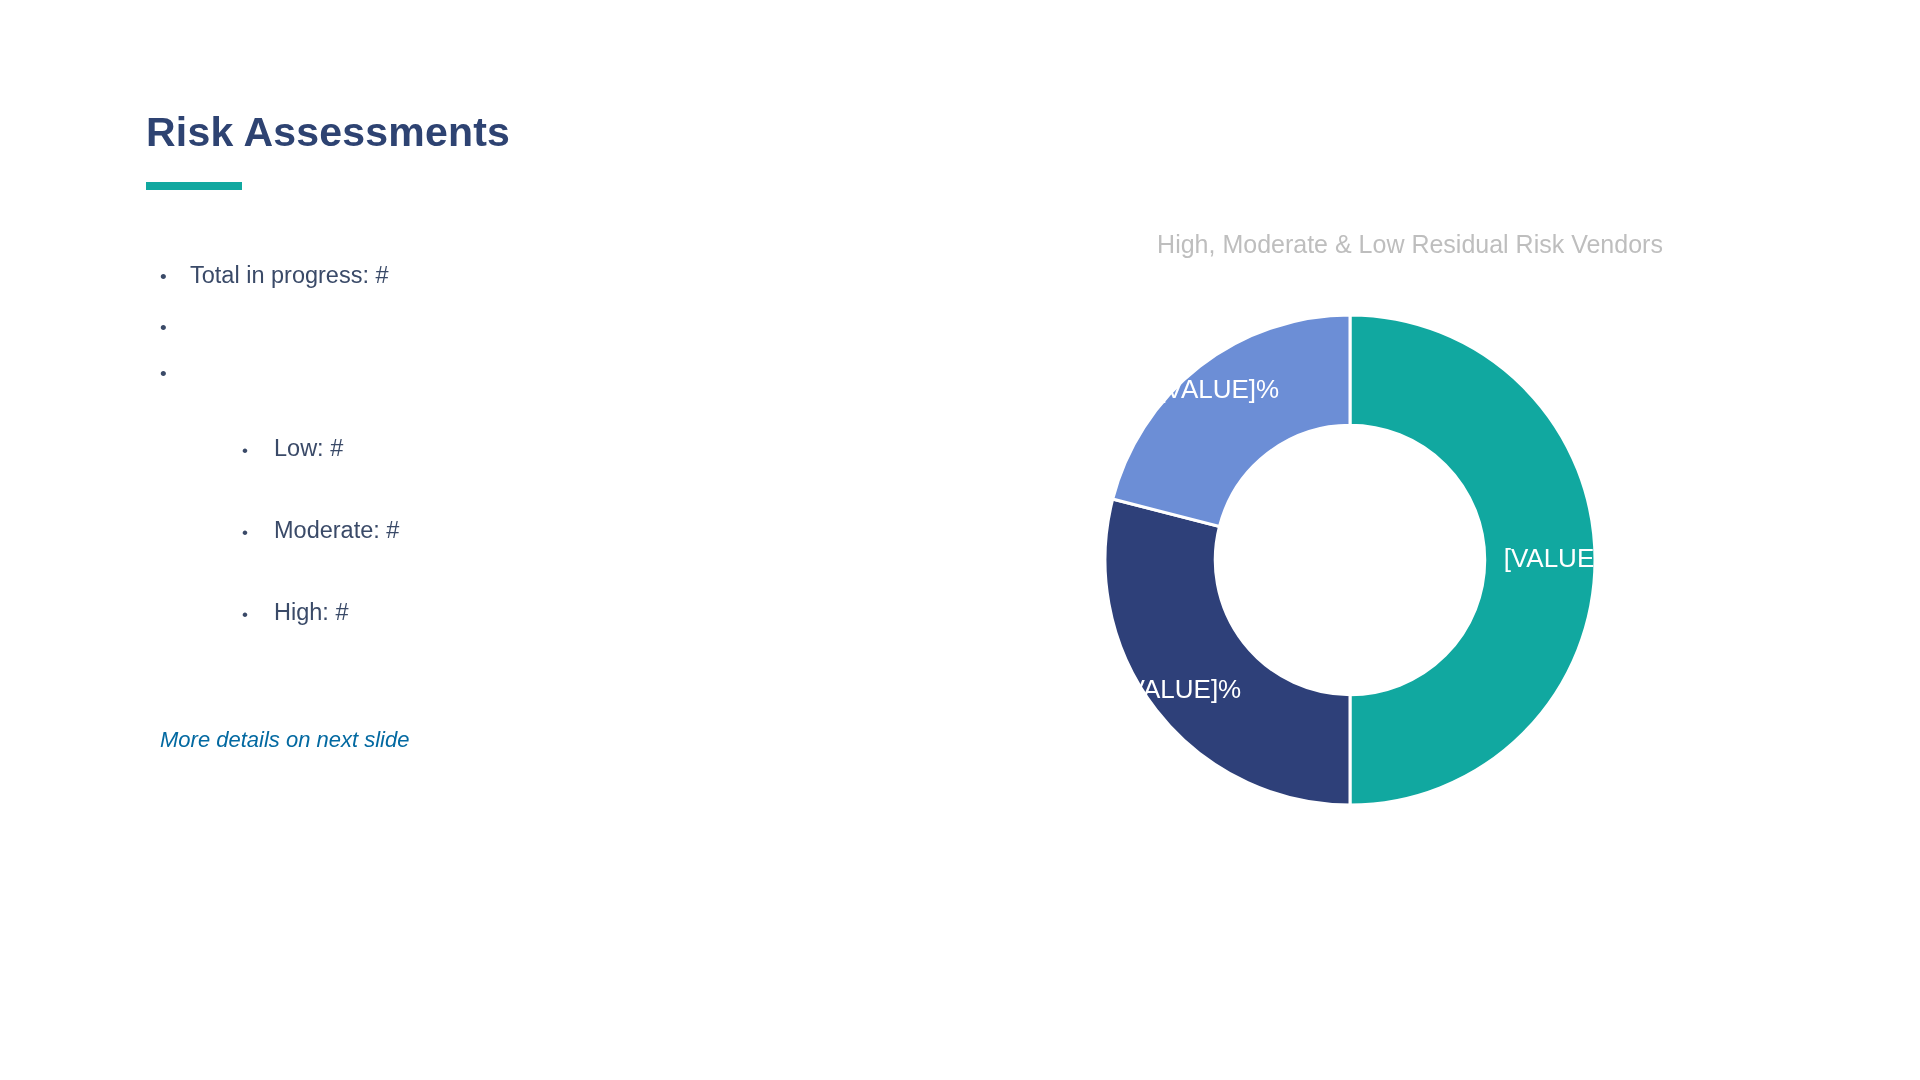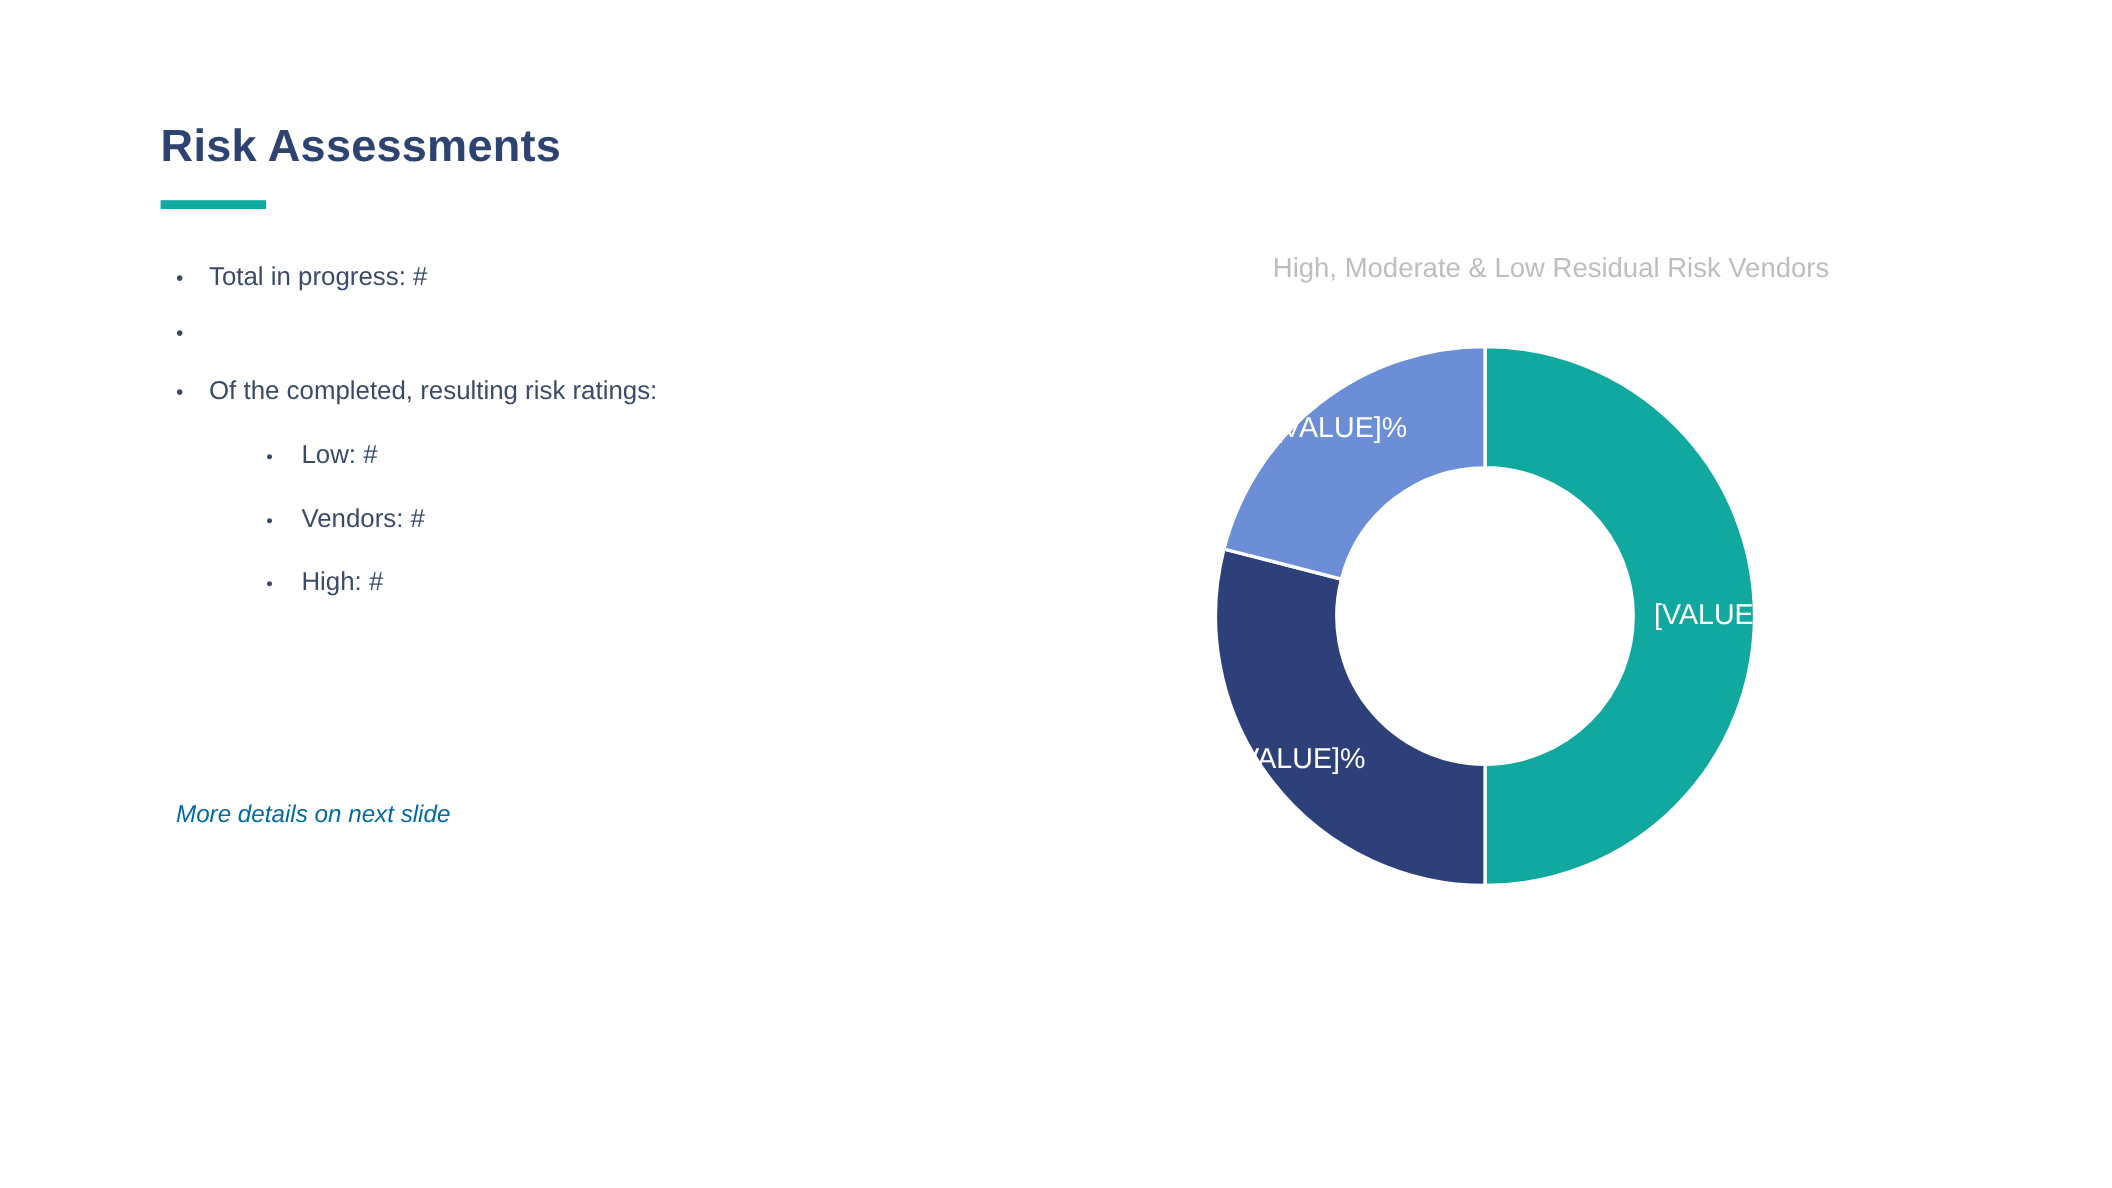--- a/index.html
+++ b/index.html
@@ -75,20 +75,21 @@
     font-size: 19px;
     line-height: 1;
   }
   .bullet-item.level-2 .bullet-dot {
     width: 32px;
     flex: 0 0 32px;
     font-size: 17px;
   }
   .bullet-text {
     display: inline-block;
+    margin-top: 24px;
   }
 
   .footnote {
     position: absolute;
     left: 160px;
     top: 727px;
     font-size: 22px;
     font-style: italic;
     color: #0369a1;
     white-space: nowrap;
@@ -178,31 +179,30 @@
         <span class="bullet-dot">•</span>
         <span class="bullet-text">Total in progress: #</span>
       </li>
 
       <li class="bullet-item level-1">
         <span class="bullet-dot">•</span>
       </li>
 
       <li class="bullet-item level-1">
         <span class="bullet-dot">•</span>
-        <span class="bullet-text">Of the completed, resulting risk ratings:</span>
       </li>
 
       <li class="bullet-item level-2">
         <span class="bullet-dot">•</span>
         <span class="bullet-text">Low: #</span>
       </li>
 
       <li class="bullet-item level-2">
         <span class="bullet-dot">•</span>
-        <span class="bullet-text"> Vendors: #</span>
+        <span class="bullet-text"> Moderate: #</span>
       </li>
 
       <li class="bullet-item level-2">
         <span class="bullet-dot">•</span>
         <span class="bullet-text">High: #</span>
       </li>
 
     </ul>
   </div>
 

